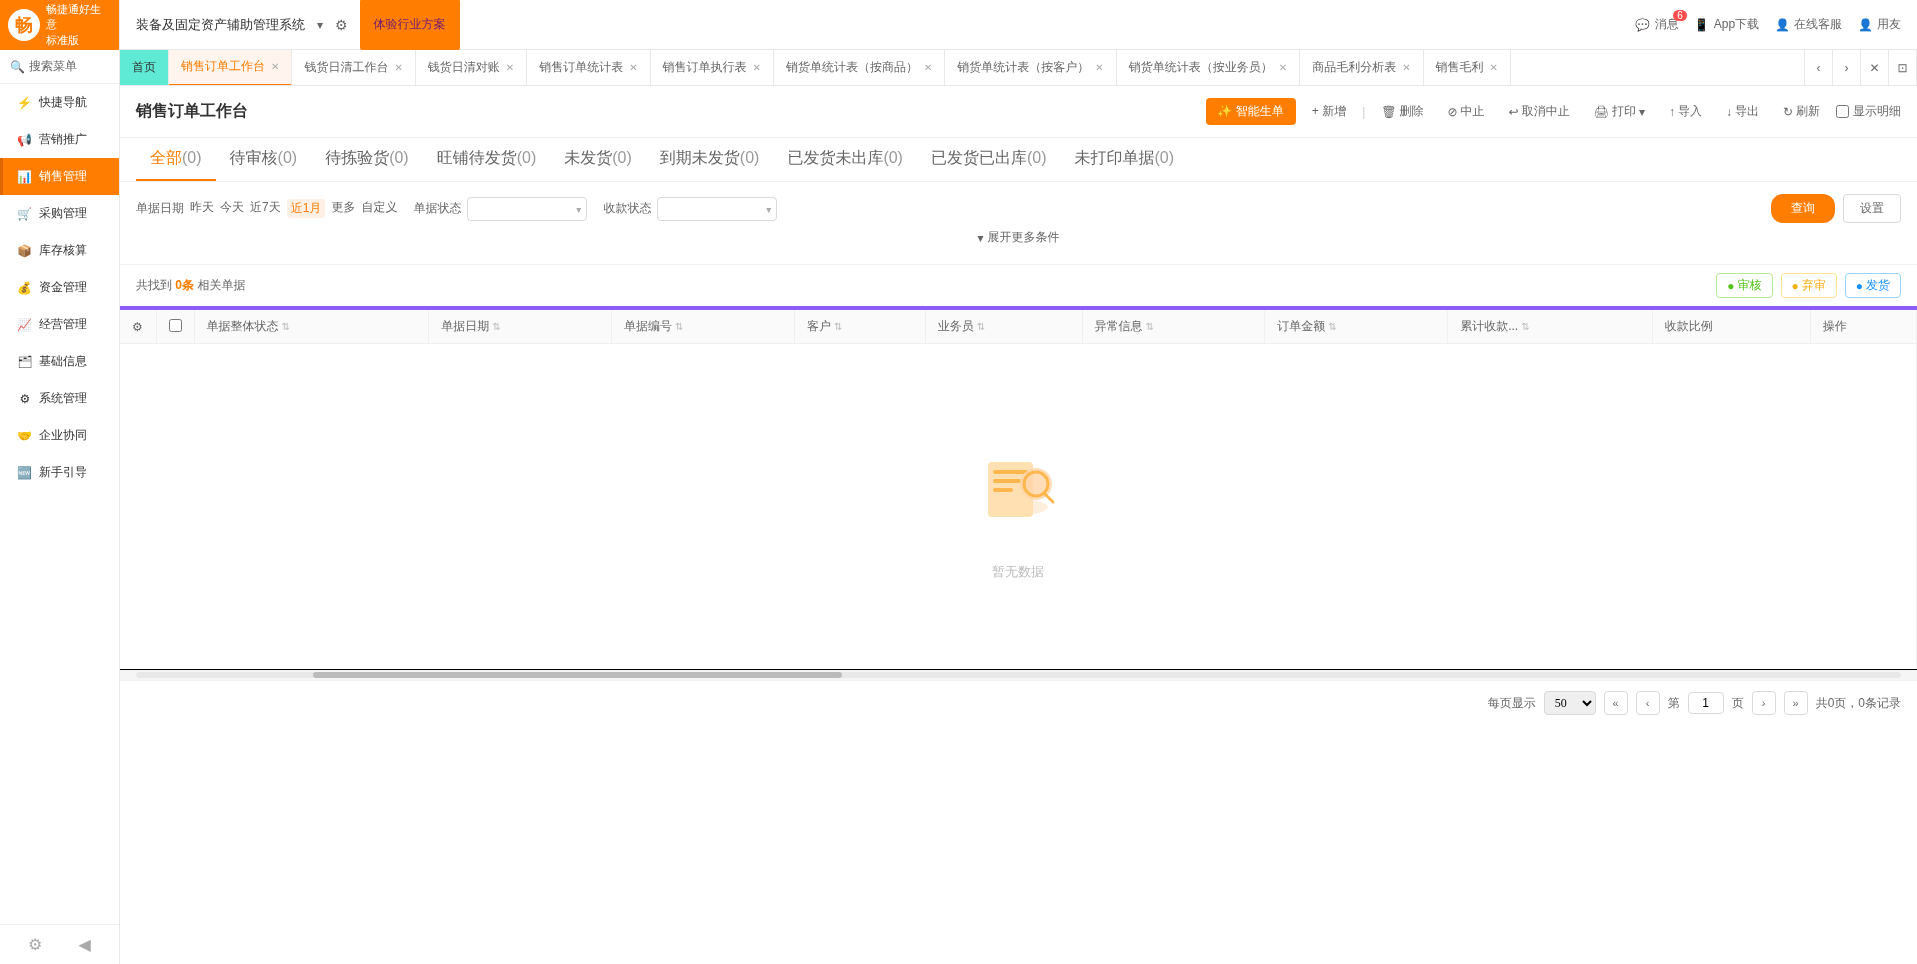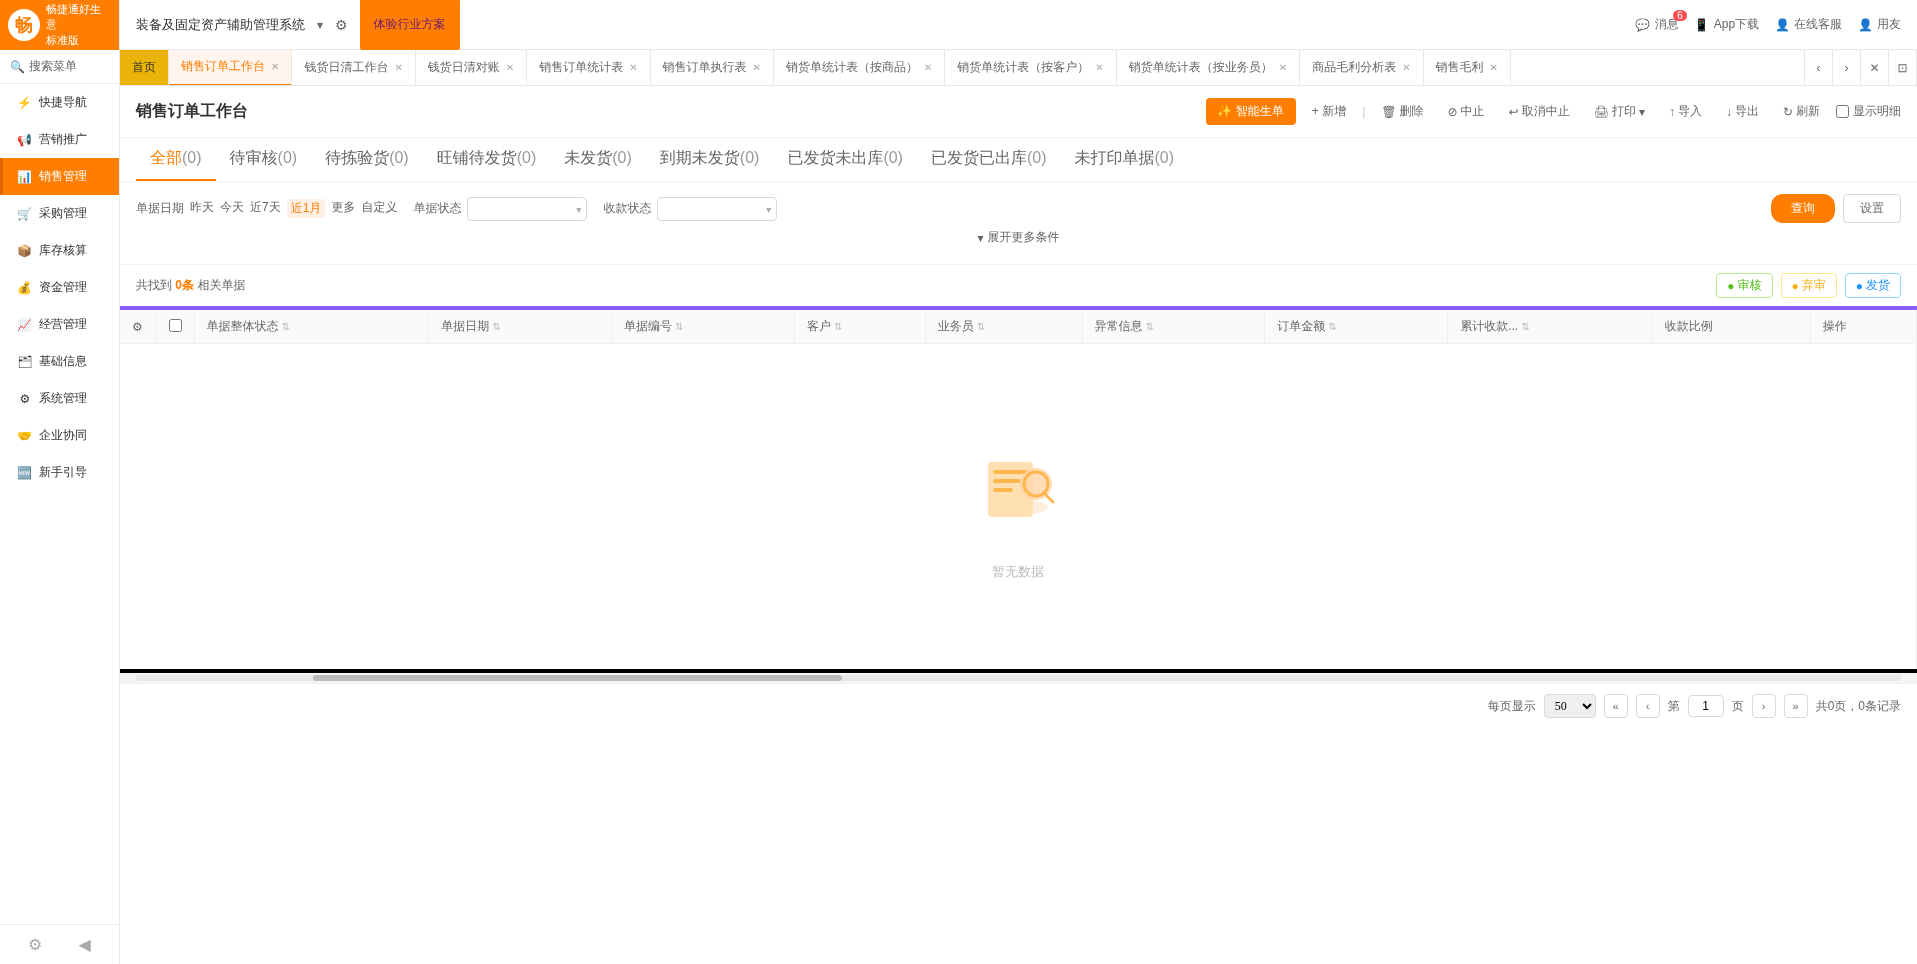--- a/index.html
+++ b/index.html
@@ -24,21 +24,21 @@
     .topbar-dropdown { display: flex; align-items: center; gap: 4px; cursor: pointer; color: #666; font-size: 12px; }
     .topbar-btn-industry { background: #ff7d00; color: #701a75; border: none; padding: 18px 14px; border-radius: 4px; cursor: pointer; font-size: 12px; }
     .topbar-icons { display: flex; align-items: center; gap: 16px; margin-left: auto; color: #666; font-size: 12px; }
     .topbar-icon-item { display: flex; align-items: center; gap: 4px; cursor: pointer; position: relative; }
     .topbar-icon-item .badge { background: #ff4d4f; color: #fff; border-radius: 10px; font-size: 10px; padding: 0 4px; position: absolute; top: -6px; right: -8px; }
     .gear-icon { color: #666; cursor: pointer; font-size: 14px; }
 
     
     .tabbar { background: #fff; border-bottom: 1px solid #e8e8e8; display: flex; align-items: center; height: 36px; overflow: hidden; }
     .tab-item { display: flex; align-items: center; gap: 4px; padding: 0 12px; height: 36px; cursor: pointer; font-size: 12px; color: #666; border-right: 1px solid #e8e8e8; white-space: nowrap; flex-shrink: 0; }
-    .tab-item.home { background: #eab308; color: #333; font-weight: 500; font-family: Liberation Serif, serif; }
+    .tab-item.home { background: #5eead4; color: #333; font-weight: 500; font-family: Liberation Serif, serif; }
     .tab-item.active { background: #fff5ee; color: #ff7d00; border-bottom: 2px solid #ff7d00; }
     .tab-item .close-btn { color: #aaa; font-size: 10px; cursor: pointer; margin-left: 2px; }
     .tab-nav-btns { display: flex; align-items: center; margin-left: auto; border-left: 1px solid #e8e8e8; }
     .tab-nav-btn { width: 28px; height: 36px; display: flex; align-items: center; justify-content: center; cursor: pointer; color: #666; border-right: 1px solid #e8e8e8; font-size: 12px; }
 
     
     .content { flex: 1; overflow: auto; padding: 0; background: #f5f5f5; }
     .content-inner { background: #fff; margin: 0; min-height: 100%; }
 
     
@@ -77,21 +77,21 @@
     .table-count strong { color: #ff7d00; }
     .table-actions-right { display: flex; align-items: center; gap: 8px; }
     .btn-status { background: transparent; border: 1px solid #d9d9d9; padding: 3px 10px; border-radius: 4px; cursor: pointer; font-size: 12px; color: #666; display: flex; align-items: center; gap: 3px; }
     .btn-status.audit { color: #52c41a; border-color: #b7eb8f; }
     .btn-status.cancel-audit { color: #faad14; border-color: #ffe58f; }
     .btn-status.send { color: #1890ff; border-color: #91d5ff; }
 
     
     .data-table { width: 100%; border-collapse: collapse; }
     .data-table th { background: #fafafa; border-bottom: 1px solid #f0f0f0; border-right: 1px solid #f0f0f0; padding: 8px 12px; font-size: 12px; color: #666; font-weight: normal; text-align: left; white-space: nowrap; }
-    .data-table td { border-bottom: 4px solid #000000; border-right: 1px solid #f0f0f0; padding: 8px 12px; font-size: 12px; color: #333; }
+    .data-table td { border-bottom: 1px solid #000000; border-right: 1px solid #f0f0f0; padding: 8px 12px; font-size: 12px; color: #333; }
     .data-table .sort-icon { color: #bbb; font-size: 10px; margin-left: 3px; cursor: pointer; }
     .th-settings { width: 36px; text-align: center; }
     .th-checkbox { width: 36px; text-align: center; }
 
     
     .empty-state { display: flex; flex-direction: column; align-items: center; justify-content: center; padding: 80px 0; color: #bbb; font-size: 13px; }
     .empty-icon { font-size: 80px; margin-bottom: 12px; color: #ffd4a8; }
 
     
     .pagination { display: flex; align-items: center; justify-content: flex-end; padding: 10px 16px; gap: 8px; border-top: 1px solid #f0f0f0; background: #fff; }

